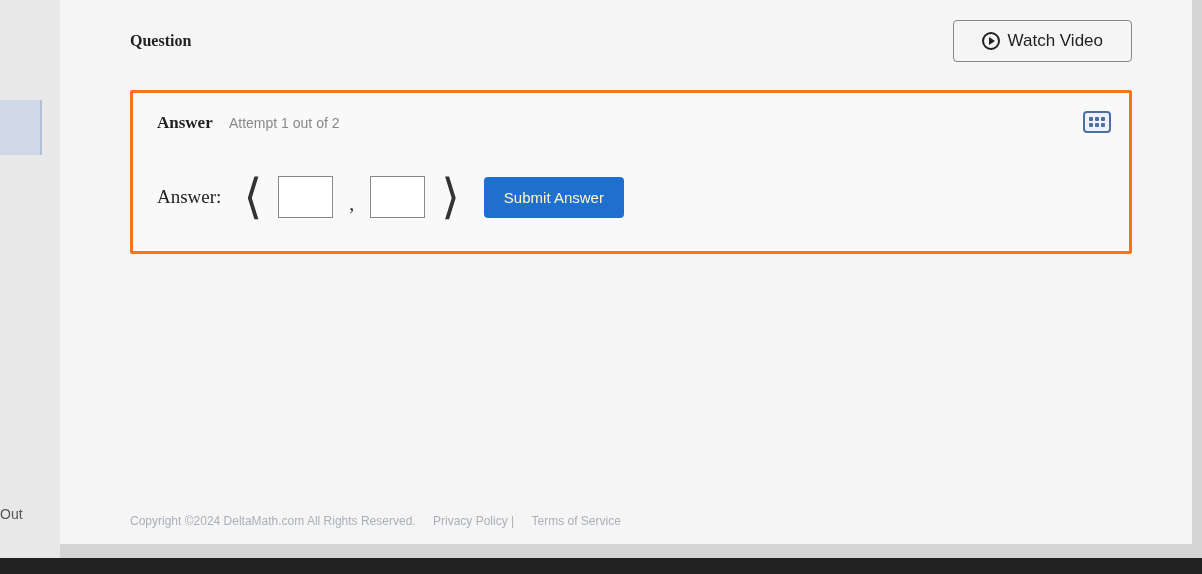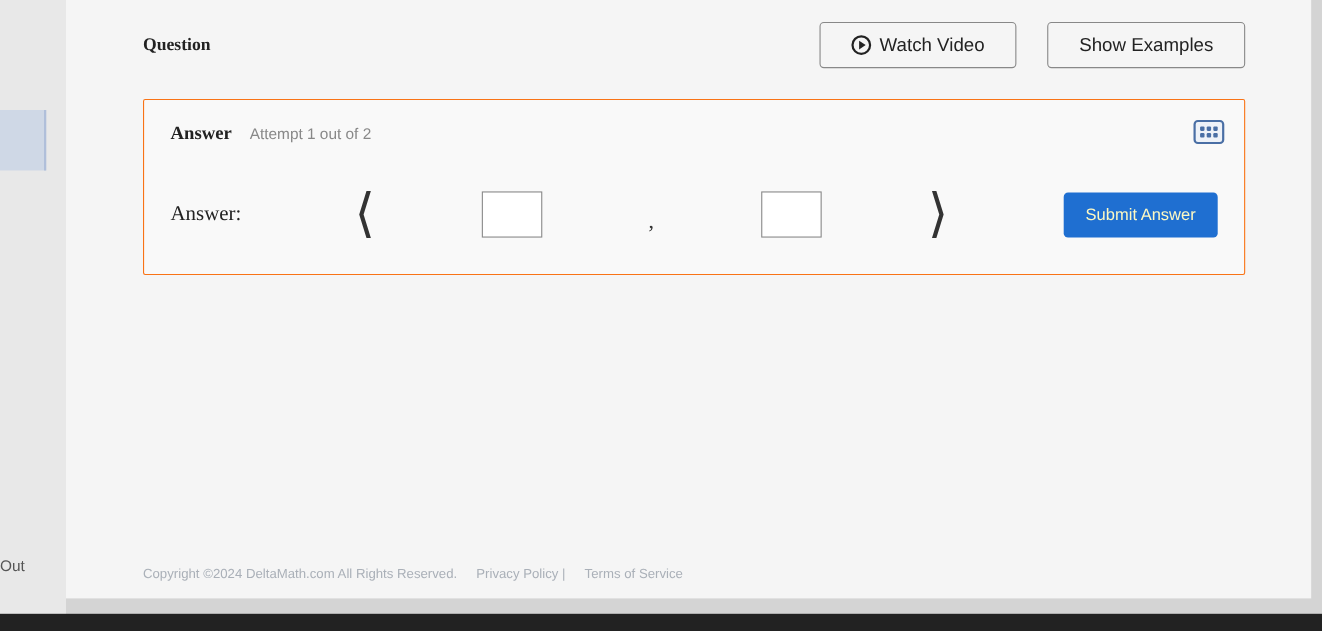--- a/index.html
+++ b/index.html
@@ -92,41 +92,40 @@
     color: #222;
     line-height: 1.6;
     margin-bottom: 40px;
   }
   .question-body .mathpt {
     font-family: 'Cambria Math', Georgia, serif;
   }
   .question-body b { font-weight: bold; }
   .answer-section {
     background: #f9f9f9;
-    border: 1px solid #f97316;
+    border: 3px solid #f97316;
     border-radius: 2px;
     padding: 20px 24px 30px 24px;
     position: relative;
   }
   .answer-heading {
     font-size: 17px;
     margin-bottom: 40px;
   }
   .answer-heading strong { font-weight: bold; color:#222; }
   .attempt {
     font-family: Arial, sans-serif;
     font-size: 14px;
     color: #888;
     margin-left: 12px;
   }
   .answer-row {
     display: flex;
     align-items: center;
-    gap: 4px;
-    justify-content: space-between;
+    gap: 16px;
   }
   .answer-label {
     font-size: 19px;
     color: #222;
     margin-right: 6px;
   }
   .angle {
     font-size: 48px;
     font-family: 'Cambria Math', Georgia, serif;
     color: #333;
@@ -208,23 +207,20 @@
 
   <div class="header-row">
     <div class="q-title">Question</div>
     <div class="header-buttons">
       <div class="hdr-btn">
         <span class="play-icon-wrap">
             <span class="play-tri"></span>
           </span>
         <span>Watch Video</span>
       </div>
-      <div class="hdr-btn">
-        <span>Show Examples</span>
-      </div>
     </div>
   </div>
 
 
   <div class="answer-section">
     <div class="keypad-icon">
       <span></span>
         <span></span>
         <span></span>
         <span></span>

